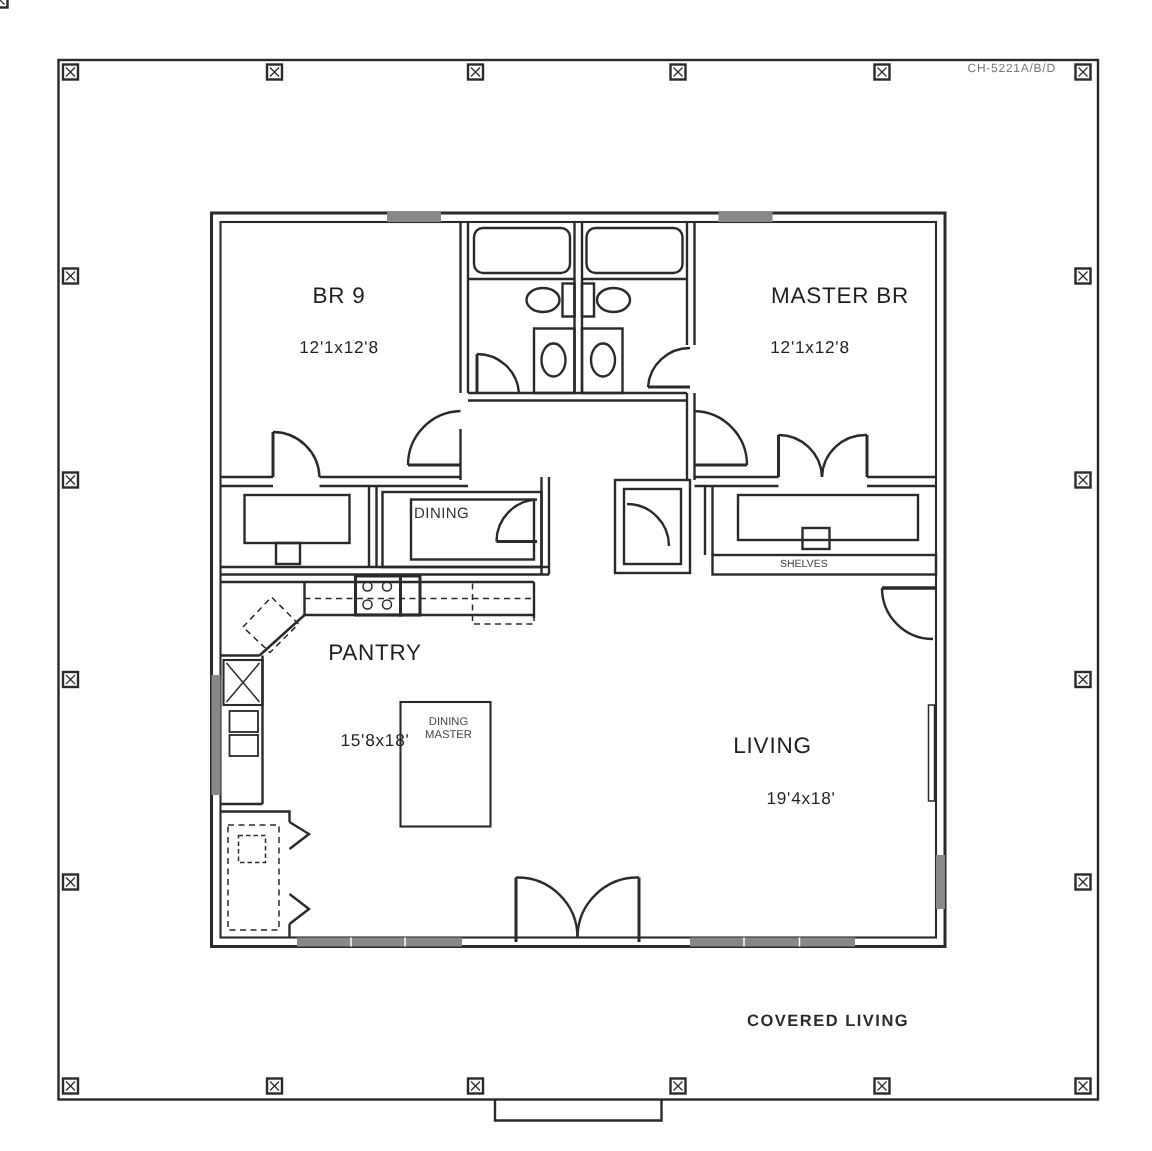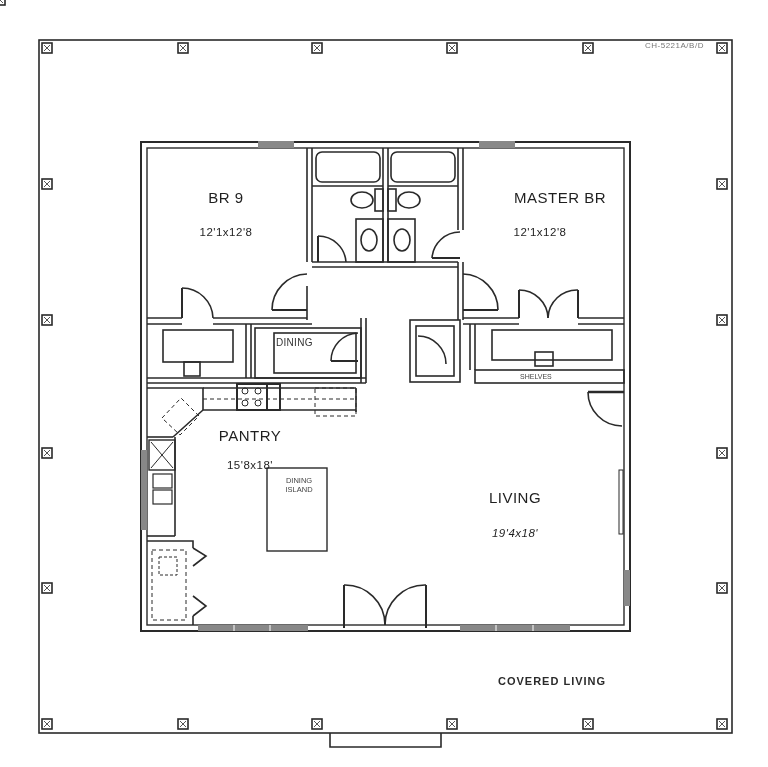--- a/index.html
+++ b/index.html
@@ -197,25 +197,25 @@
 
 <div class="lbl code" style="left:645px; top:41px;">CH-5221A/B/D</div>
 
 <div class="lbl room-name" style="left:196px; top:189px; width:60px;">BR 9</div>
 <div class="lbl room-dim" style="left:186px; top:205px; width:80px;">12'1x12'8</div>
 
 <div class="lbl room-name" style="left:500px; top:189px; width:120px;">MASTER BR</div>
 <div class="lbl room-dim" style="left:500px; top:205px; width:80px;">12'1x12'8</div>
 
 <div class="lbl room-name" style="left:205px; top:427px; width:90px;">PANTRY</div>
-<div class="lbl room-dim" style="left:210px; top:438px; width:80px;text-align:center;">15'8x18'</div>
+<div class="lbl room-dim" style="left:210px; top:467px; width:80px;text-align:center;">15'8x18'</div>
 
 <div class="lbl room-name" style="left:475px; top:489px; width:80px;">LIVING</div>
-<div class="lbl room-dim" style="left:475px; top:506px; width:80px;font-style:italic;">19'4x18'</div>
+<div class="lbl room-dim" style="left:494px; top:506px; width:80px;">19'4x18'</div>
 
 <div class="lbl small" style="left:276px; top:337px; font-size:10px;">DINING</div>
 
 <div class="lbl porch" style="left:498px; top:675px;">COVERED LIVING</div>
 
 <div class="lbl tiny" style="left:520px; top:372px; font-size:7px;">SHELVES</div>
 
 <div class="lbl tiny" style="left:283px; top:476px; width:32px;">DINING</div>
-<div class="lbl tiny" style="left:283px; top:485px; width:32px;">ISLAND</div>
+<div class="lbl tiny" style="left:283px; top:485px; width:32px;">MASTER</div>
 
 </body></html>

